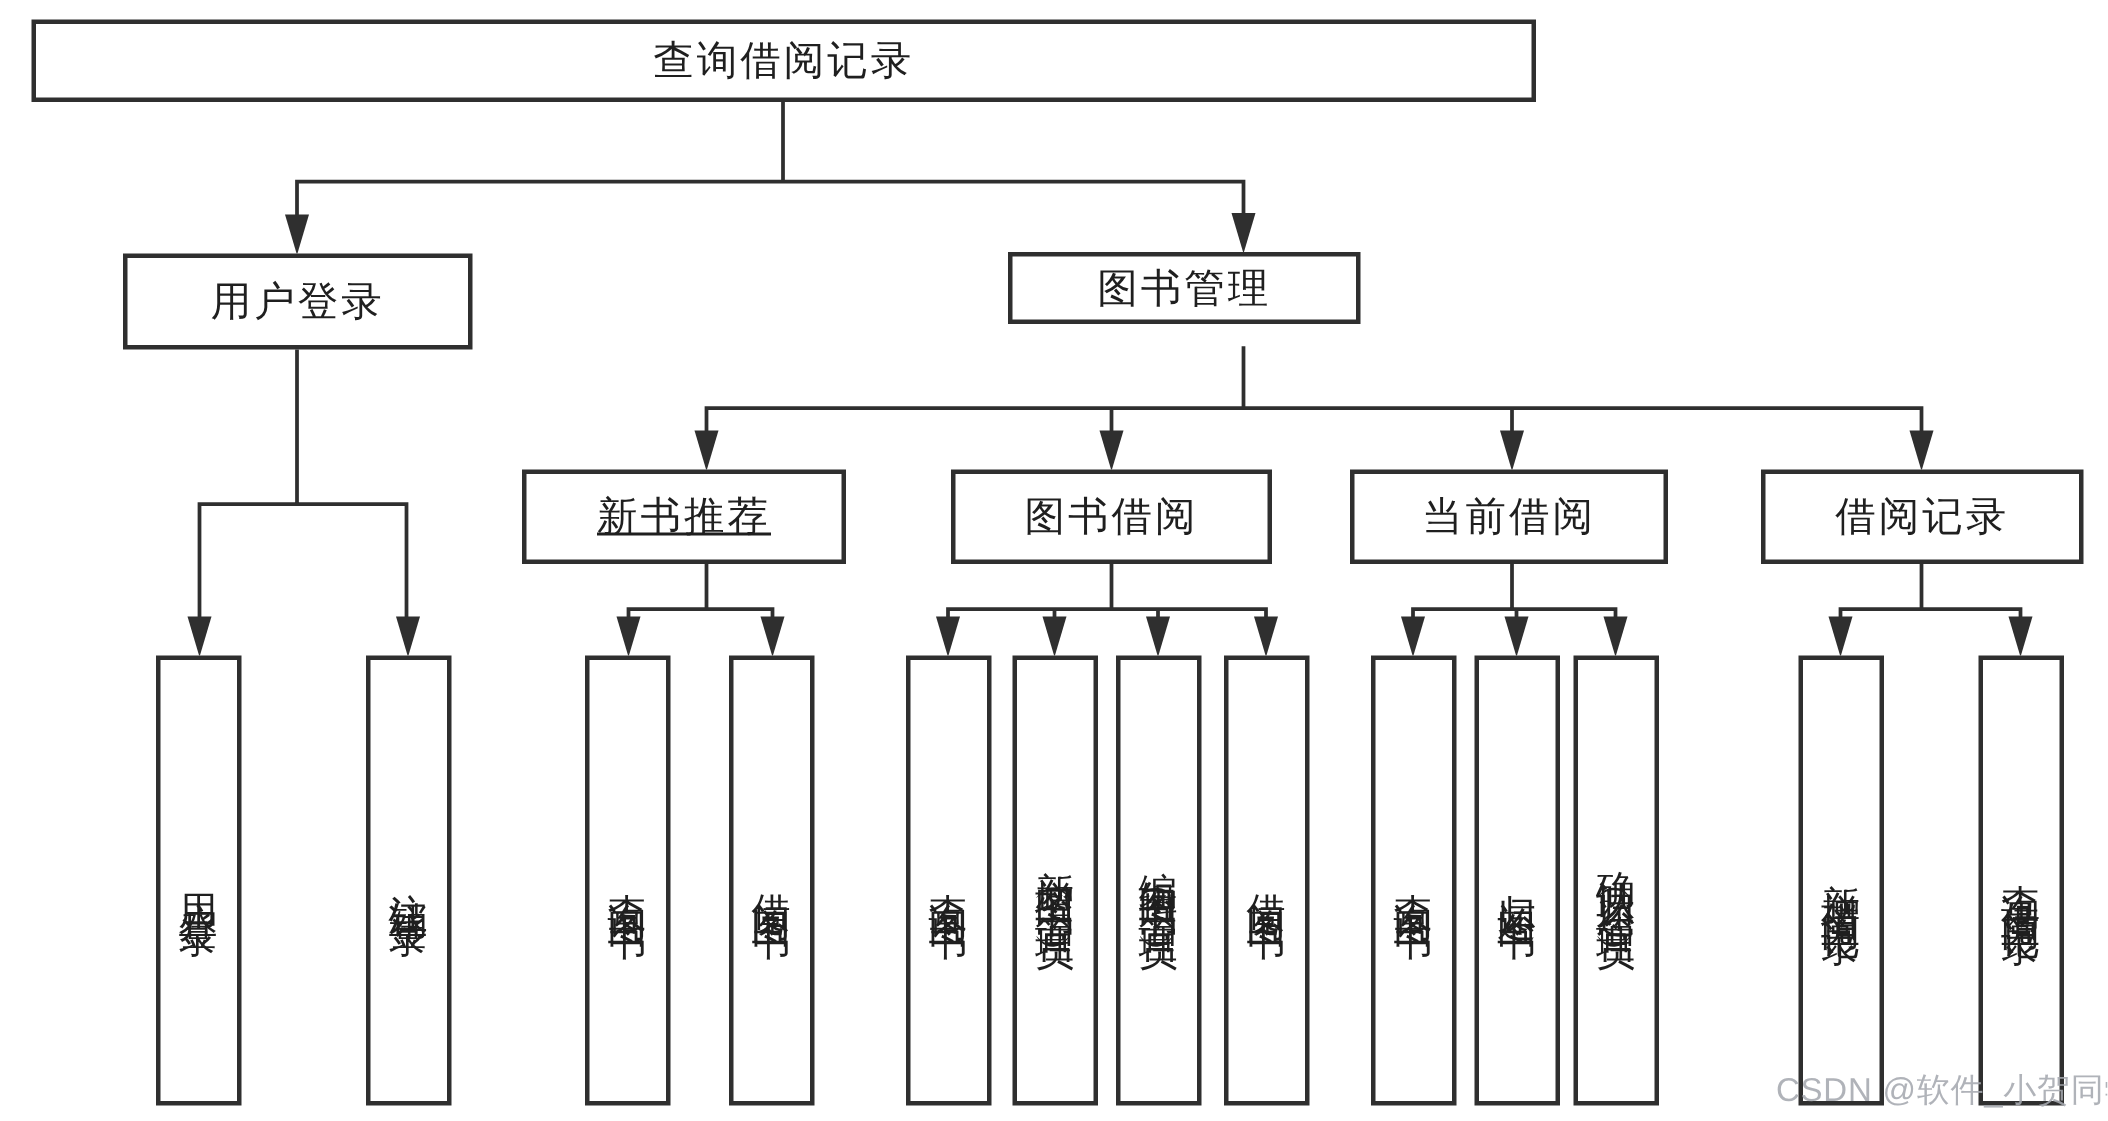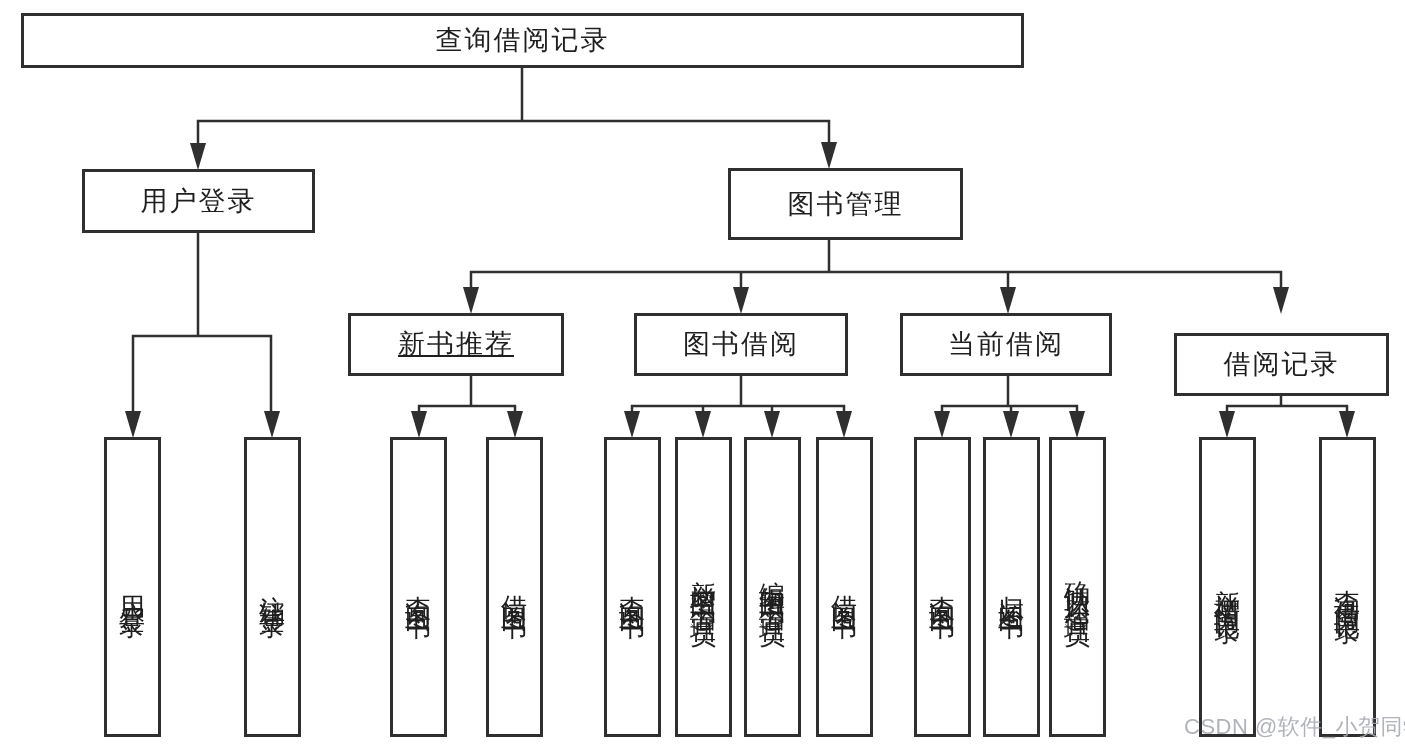--- a/index.html
+++ b/index.html
@@ -92,34 +92,34 @@
     <polygon class="arrow" points="1339,411 1355,411 1347,438"></polygon>
   </svg>
 
   <div class="node" style="left:21px; top:13px; width:1003px; height:55px;">
     <span class="hlabel">查询借阅记录</span>
   </div>
 
   <div class="node" style="left:82px; top:169px; width:233px; height:64px;">
     <span class="hlabel">用户登录</span>
   </div>
-  <div class="node" style="left:728px; top:168px; width:235px; height:72px;">
+  <div class="node" style="left:672px; top:168px; width:235px; height:48px;">
     <span class="hlabel">图书管理</span>
   </div>
 
   <div class="node" style="left:348px; top:313px; width:216px; height:63px;text-decoration:underline;">
     <span class="hlabel">新书推荐</span>
   </div>
   <div class="node" style="left:634px; top:313px; width:214px; height:63px;text-align:right;">
     <span class="hlabel">图书借阅</span>
   </div>
   <div class="node" style="left:900px; top:313px; width:212px; height:63px;">
     <span class="hlabel">当前借阅</span>
   </div>
-  <div class="node" style="left:1174px; top:313px; width:215px; height:63px;margin-top:20px;">
+  <div class="node" style="left:1174px; top:313px; width:215px; height:63px;">
     <span class="hlabel">借阅记录</span>
   </div>
 
   <div class="node" style="left:104px; top:437px; width:57px; height:300px;">
     <span class="vlabel">用户登录</span>
   </div>
   <div class="node" style="left:244px; top:437px; width:57px; height:300px;">
     <span class="vlabel">注销登录</span>
   </div>
   <div class="node" style="left:390px; top:437px; width:57px; height:300px;">

